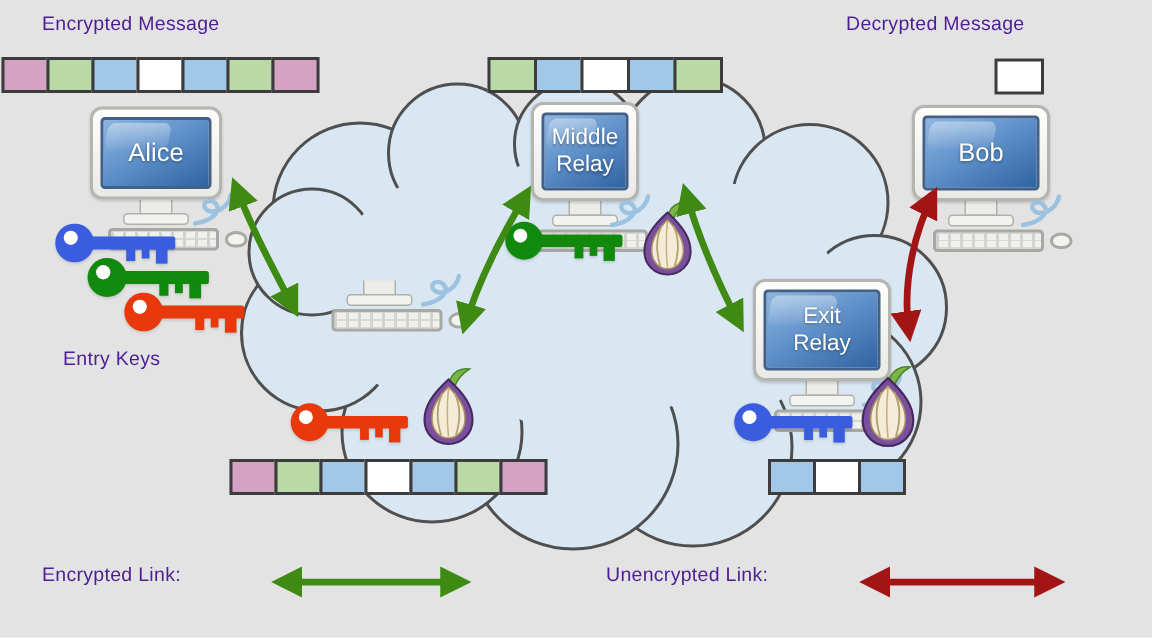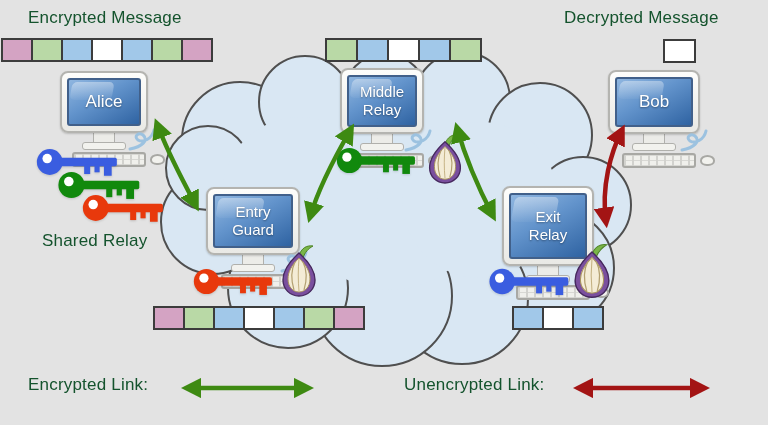--- a/index.html
+++ b/index.html
@@ -2,21 +2,21 @@
 <html style="--background: #e3e3e3; --cell-pink: #d4a3c3; --cell-green: #b9d9a6; --cell-blue: #a1c8e9; --cell-white: #ffffff; --cell-border: #3c3c3c; --encrypted-arrow: #3e8a12; --unencrypted-arrow: #a31414; --key-blue: #3a5de0; --key-green: #11890d; --key-orange: #e8390c; --cloud-fill: #d9e7f3; --cloud-stroke: #4f4f4f;"><head>
 <meta charset="utf-8">
 <style>
   html,body{margin:0;padding:0;}
   body{font-family:"Liberation Sans",sans-serif;}
   #stage{position:relative;width:768px;height:425px;background:var(--background,#e3e3e3);overflow:hidden;}
   svg{display:block;}
   .layer{position:absolute;inset:0;pointer-events:none;}
 
   
-  .title{position:absolute;font-size:17px;color:#14532d;white-space:nowrap;z-index:9;letter-spacing:.2px;}
+  .title{position:absolute;font-size:13px;color:#4c1d95;white-space:nowrap;z-index:9;letter-spacing:.2px;}
 
   
   .cellrow{position:absolute;display:flex;z-index:2;}
   .cell{width:32px;height:24px;border:2px solid var(--cell-border,#3c3c3c);box-sizing:border-box;margin-left:-2px;}
   .cell:first-child{margin-left:0;}
   .cellrow.narrow .cell{width:33px;}
 
   
   .cloud-bump{fill:var(--cloud-fill,#d9e7f3);stroke:var(--cloud-stroke,#4f4f4f);stroke-width:2;}
   .cloud-core{fill:var(--cloud-fill,#d9e7f3);stroke:none;}
@@ -77,21 +77,21 @@
     <circle class="cloud-bump" cx="288" cy="288" r="60"></circle>
     <circle class="cloud-bump" cx="213" cy="222" r="52"></circle>
     <circle class="cloud-bump" cx="208" cy="168" r="42"></circle>
     <circle class="cloud-core" cx="390" cy="195" r="95"></circle>
     <circle class="cloud-core" cx="480" cy="200" r="78"></circle>
     <circle class="cloud-core" cx="300" cy="195" r="78"></circle>
   </svg>
 
   <div class="title" style="left:28px;top:8px">Encrypted Message</div>
   <div class="title" style="left:564px;top:8px">Decrypted Message</div>
-  <div class="title" style="left:42px;top:231px">Shared Relay</div>
+  <div class="title" style="left:42px;top:231px">Entry Keys</div>
   <div class="title" style="left:404px;top:375px">Unencrypted Link:</div>
   <div class="title" style="left:28px;top:375px">Encrypted Link:</div>
 
   <div class="cellrow" style="left:1px;top:38px">
       <div class="cell" style="background: rgb(212, 163, 195);"></div>
       <div class="cell" style="background: rgb(185, 217, 166);"></div>
       <div class="cell" style="background: rgb(161, 200, 233);"></div>
       <div class="cell" style="background: rgb(255, 255, 255);"></div>
       <div class="cell" style="background: rgb(161, 200, 233);"></div>
       <div class="cell" style="background: rgb(185, 217, 166);"></div>
@@ -132,58 +132,52 @@
     <div class="base"></div>
     <svg class="cable" width="34" height="26" viewBox="0 0 34 26">
         <path d="M2 24 C14 22 21 15 15 10 C11 7 5 11 10 15 C15 18 24 14 26 5"></path>
       </svg>
     <div class="kbrow">
         <div class="keyboard"></div>
         <div class="mouse"></div>
       </div>
   </div>
 
-  <div class="workstation" style="left:340px;top:68px;width:84px">
+  <div class="workstation" style="left:354px;top:68px;width:72px">
     <div class="monitor" style="height:66px">
       <div class="screen">
         <span class="l1">Middle</span>
         <span class="l2">Relay</span>
       </div>
     </div>
     <div class="neck"></div>
     <div class="base"></div>
     <svg class="cable" width="34" height="26" viewBox="0 0 34 26">
         <path d="M2 24 C14 22 21 15 15 10 C11 7 5 11 10 15 C15 18 24 14 26 5"></path>
       </svg>
     <div class="kbrow">
         <div class="keyboard"></div>
         <div class="mouse"></div>
       </div>
   </div>
 
   <div class="workstation" style="left:206px;top:187px;width:94px">
+    <div class="neck"></div>
+    <div class="base"></div>
+    <svg class="cable" width="34" height="26" viewBox="0 0 34 26">
+        <path d="M2 24 C14 22 21 15 15 10 C11 7 5 11 10 15 C15 18 24 14 26 5"></path>
+      </svg>
+    <div class="kbrow">
+        <div class="keyboard"></div>
+        <div class="mouse"></div>
+      </div>
+  </div>
+
+  <div class="workstation" style="left:502px;top:186px;width:92px">
     <div class="monitor" style="height:68px">
-      <div class="screen">
-        <span class="l1">Entry</span>
-        <span class="l2">Guard</span>
-      </div>
-    </div>
-    <div class="neck"></div>
-    <div class="base"></div>
-    <svg class="cable" width="34" height="26" viewBox="0 0 34 26">
-        <path d="M2 24 C14 22 21 15 15 10 C11 7 5 11 10 15 C15 18 24 14 26 5"></path>
-      </svg>
-    <div class="kbrow">
-        <div class="keyboard"></div>
-        <div class="mouse"></div>
-      </div>
-  </div>
-
-  <div class="workstation" style="left:502px;top:186px;width:92px">
-    <div class="monitor" style="height:80px">
       <div class="screen">
         <span class="l1">Exit</span>
         <span class="l2">Relay</span>
       </div>
     </div>
     <div class="neck"></div>
     <div class="base"></div>
     <svg class="cable" width="34" height="26" viewBox="0 0 34 26">
         <path d="M2 24 C14 22 21 15 15 10 C11 7 5 11 10 15 C15 18 24 14 26 5"></path>
       </svg>

